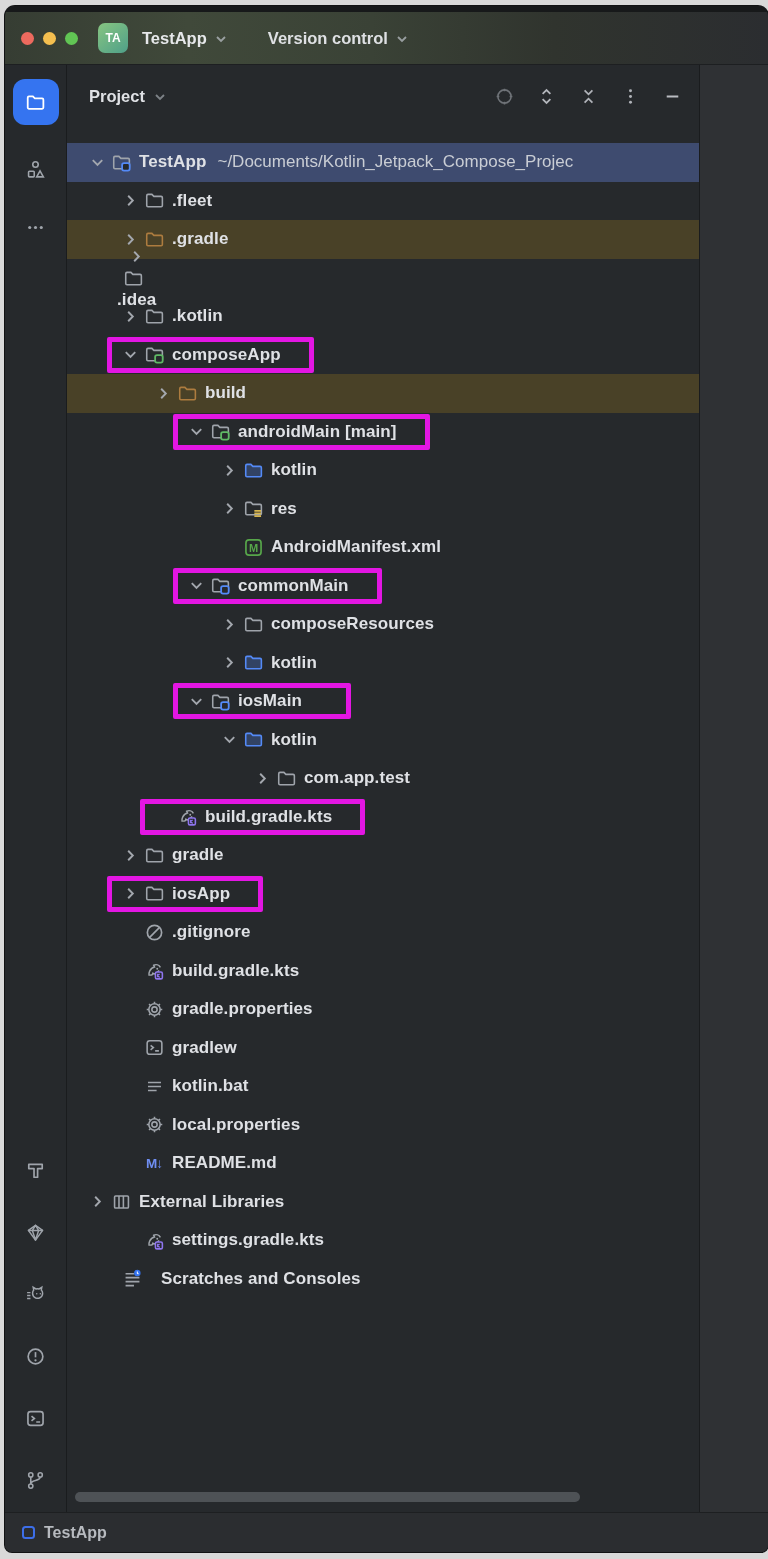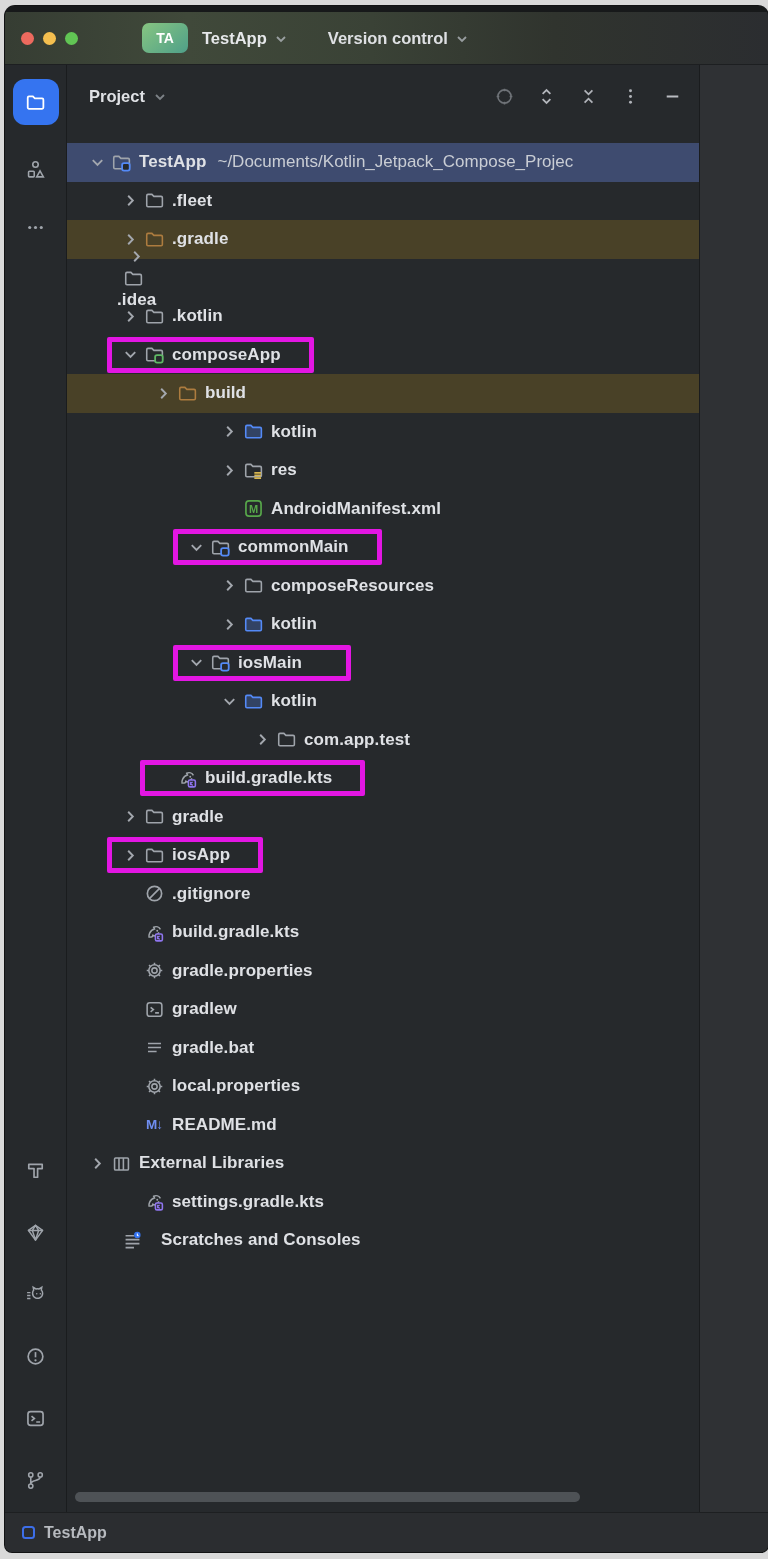--- a/index.html
+++ b/index.html
@@ -6,23 +6,23 @@
   html,body { width:768px; height:1559px; background:#d9d9d9; overflow:hidden;
     font-family:"Liberation Sans", sans-serif; }
   .window { position:absolute; left:5px; top:6px; width:763px; height:1546px;
     background:#26292c; border-radius:10px 10px 7px 7px; overflow:hidden;
     display:flex; flex-direction:column; box-shadow:0 0 0 1px #121314; }
   .top-strip { height:6px; background:#17191a; flex:0 0 auto; }
   .titlebar { height:52px; flex:0 0 auto; display:flex; align-items:center;
     background:linear-gradient(90deg,#363d33 0%,#40493a 24%,#3a4236 48%,#30342e 72%,#2b2d30 100%); }
   .traffic { display:flex; gap:9px; margin-left:16px; }
   .tl { width:13px; height:13px; border-radius:50%; }
-  .app-badge { width:46px; height:30px; border-radius:7px; margin-left:64px;
+  .app-badge { width:30px; height:30px; border-radius:7px; margin-left:20px;
     background:linear-gradient(140deg,#87c581,#4fa089); color:#fff; font-weight:bold;
-    font-size:14px; display:flex; align-items:center; justify-content:center; }
+    font-size:12px; display:flex; align-items:center; justify-content:center; }
   .tb-item { display:flex; align-items:center; gap:7px; margin-left:14px; color:#e6e8ea;
     font-size:16.5px; font-weight:bold; }
   .tb-item.menu { margin-left:40px; font-weight:600; color:#dee0e3; }
   .chev-sm { width:14px; height:14px; opacity:.75; margin-top:2px; }
   .main { flex:1 1 auto; display:flex; min-height:0; border-top:1px solid #1d1f21; }
   .stripe { width:62px; flex:0 0 auto; background:#26292c; border-right:1px solid #1a1c1e;
     display:flex; flex-direction:column; align-items:center; }
   .stripe .spacer { flex:1 1 auto; }
   .tool-btn { width:46px; height:46px; border-radius:12px; margin-top:14px;
     display:flex; align-items:center; justify-content:center; }
@@ -337,20 +337,36 @@
                 </svg>
               </span>
               <span class="ticon">
                 <svg width="21" height="21" viewBox="0 0 20 20">
                   <path d="M2.6 5.4c0-.7.5-1.2 1.2-1.2h3.7l1.9 1.9h6.9c.7 0 1.2.5 1.2 1.2v7.5c0 .7-.5 1.2-1.2 1.2H3.8c-.7 0-1.2-.5-1.2-1.2z" fill="none" stroke="#AD7C3F" stroke-width="1.5"></path>
                 </svg>
               </span>
               <span class="tlabel">build</span>
             </span>
           </div>
+          <div class="row" title="androidMain [main]" style="padding-left: 116px;">
+            <span class="hl">
+              <span class="chev">
+                <svg width="21" height="21" viewBox="0 0 20 20">
+                  <path d="M5.5 7.8l4.5 4.4 4.5-4.4" fill="none" stroke="#a3a7ae" stroke-width="1.8"></path>
+                </svg>
+              </span>
+              <span class="ticon">
+                <svg width="21" height="21" viewBox="0 0 20 20">
+                  <path d="M2.6 5.4c0-.7.5-1.2 1.2-1.2h3.7l1.9 1.9h6.9c.7 0 1.2.5 1.2 1.2v7.5c0 .7-.5 1.2-1.2 1.2H3.8c-.7 0-1.2-.5-1.2-1.2z" fill="none" stroke="#9FA4AB" stroke-width="1.5"></path>
+                  <rect x="10.6" y="10.6" width="7.2" height="7.2" rx="1.8" fill="#26292C" stroke="#5FB865" stroke-width="1.7"></rect>
+                </svg>
+              </span>
+              <span class="tlabel">androidMain [main]</span>
+            </span>
+          </div>
           <div class="row" title="kotlin" style="padding-left: 149px;">
             <span style="display: flex; align-items: center;">
               <span class="chev">
                 <svg width="21" height="21" viewBox="0 0 20 20">
                   <path d="M7.8 5.5l4.4 4.5-4.4 4.5" fill="none" stroke="#a3a7ae" stroke-width="1.8"></path>
                 </svg>
               </span>
               <span class="ticon">
                 <svg width="21" height="21" viewBox="0 0 20 20">
                   <path d="M2.6 5.4c0-.7.5-1.2 1.2-1.2h3.7l1.9 1.9h6.9c.7 0 1.2.5 1.2 1.2v7.5c0 .7-.5 1.2-1.2 1.2H3.8c-.7 0-1.2-.5-1.2-1.2z" fill="rgba(84,138,247,.28)" stroke="#548AF7" stroke-width="1.5"></path>
@@ -589,21 +605,21 @@
           <div class="row" title="gradlew.bat" style="padding-left: 50px;">
             <span style="display: flex; align-items: center;">
               <span class="chev"></span>
               <span class="ticon">
                 <svg width="21" height="21" viewBox="0 0 20 20">
                   <g stroke="#9FA4AB" stroke-width="1.6">
                     <path d="M3.8 6.2h12.4M3.8 10h12.4M3.8 13.8h8.2"></path>
                   </g>
                 </svg>
               </span>
-              <span class="tlabel">gradle.bat</span>
+              <span class="tlabel">kotlin.bat</span>
             </span>
           </div>
           <div class="row" title="local.properties" style="padding-left: 50px;">
             <span style="display: flex; align-items: center;">
               <span class="chev"></span>
               <span class="ticon">
                 <svg width="21" height="21" viewBox="0 0 20 20">
                   <g fill="none" stroke="#9FA4AB" stroke-width="1.5">
                     <circle cx="10" cy="10" r="2.5"></circle>
                     <circle cx="10" cy="10" r="5.4"></circle>

